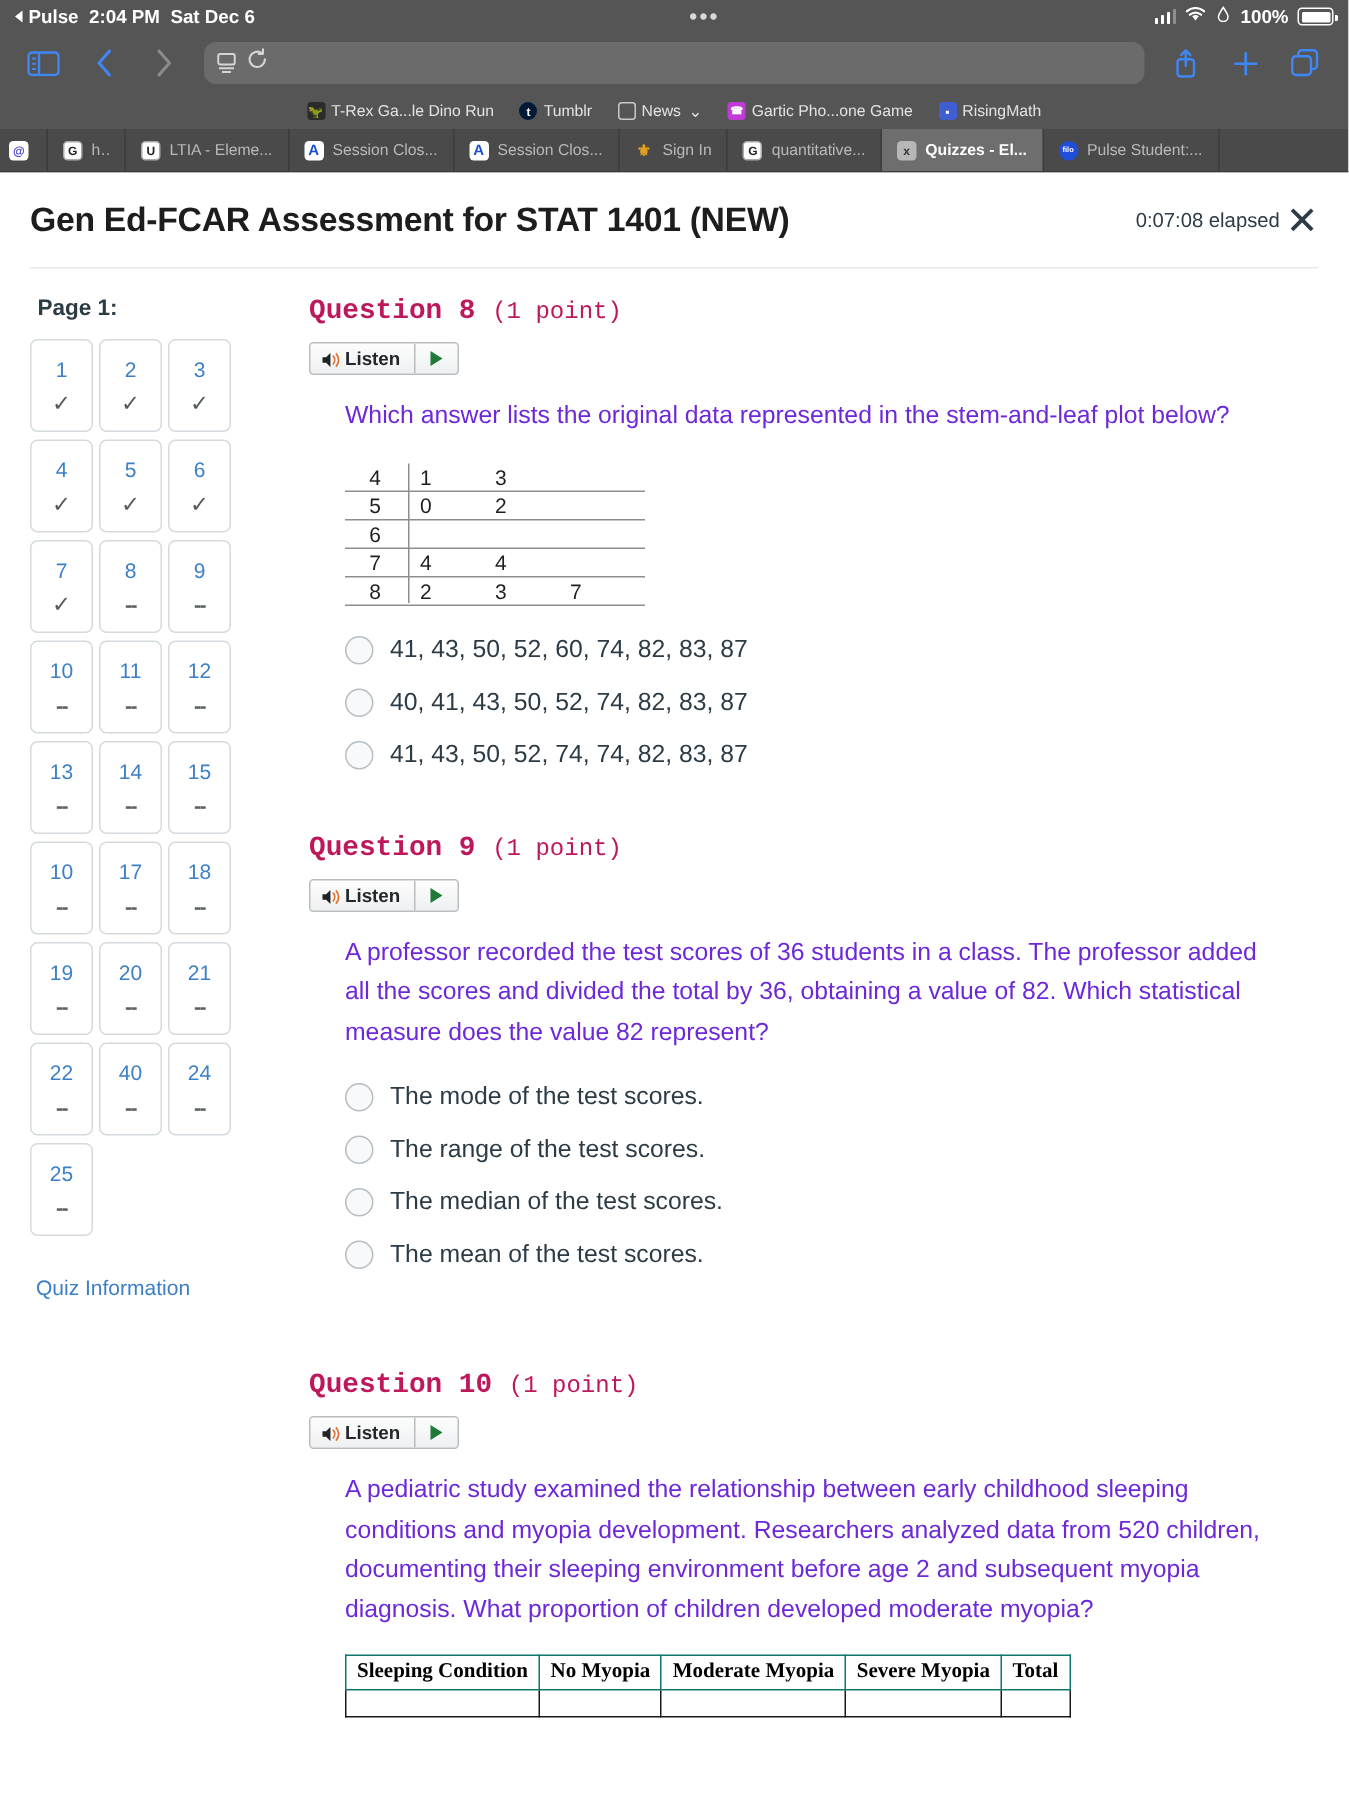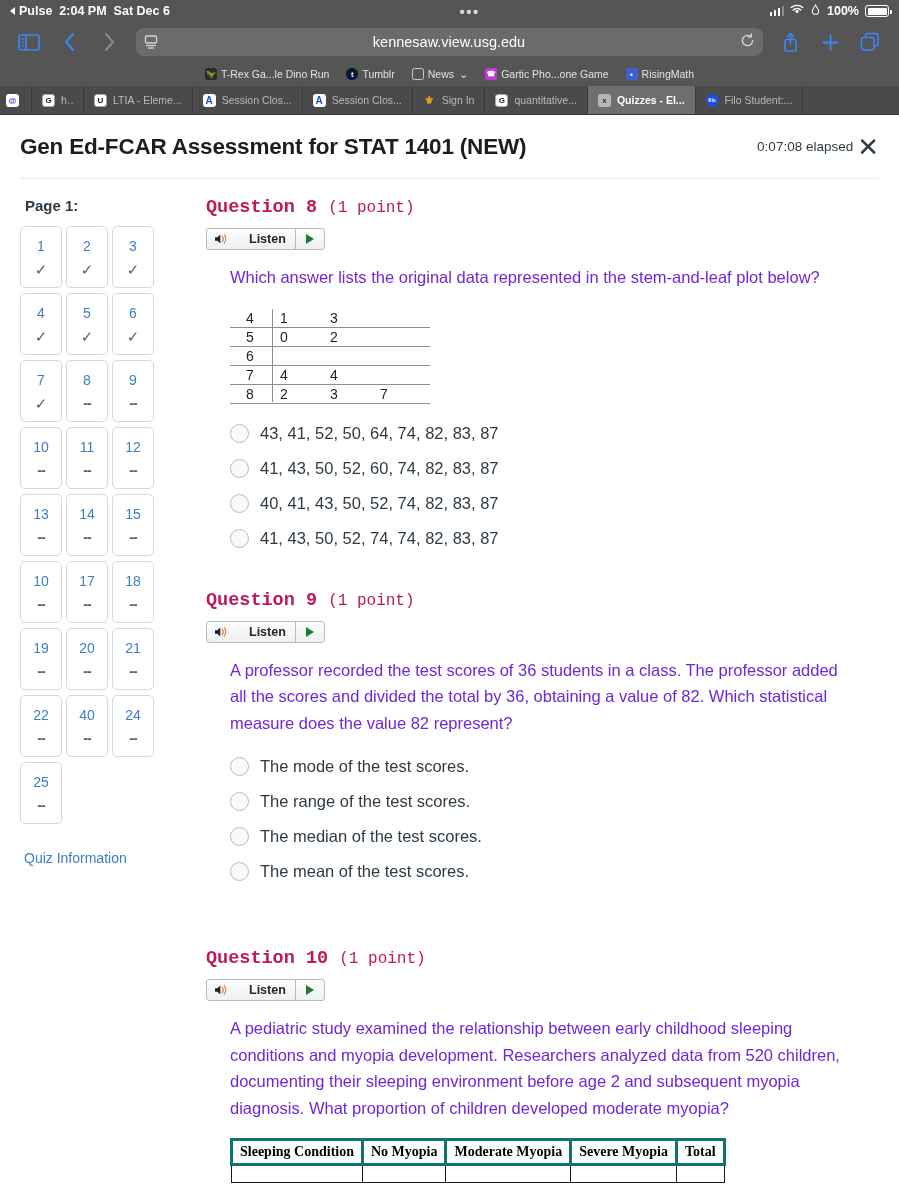--- a/index.html
+++ b/index.html
@@ -135,21 +135,21 @@
   .q-head b { font-weight: 700; }
   .q-head span { font-weight: 400; font-size: 16px; }
 
   .listen-bar {
     display: inline-flex; align-items: stretch;
     border: 1px solid #b9bcbe; border-radius: 3px; overflow: hidden;
     background: linear-gradient(#fdfdfd,#eef0f1);
     margin-bottom: 14px;
   }
   .listen-btn {
-    display: flex; align-items: center; gap: 20px;
+    display: flex; align-items: flex-end; gap: 1px;
     padding: 3px 9px 3px 7px; font-size: 12.5px; font-weight: 700; color: #23272a;
   }
   .spk { display:flex; align-items:center; }
   .play-btn {
     border-left: 1px solid #b9bcbe; padding: 3px 10px; display: flex; align-items: center;
   }
   .play-tri {
     width:0;height:0;border-top:5px solid transparent;border-bottom:5px solid transparent;
     border-left:8px solid #1e7a36;
   }
@@ -175,21 +175,21 @@
   .opt { display: flex; align-items: center; gap: 11px; margin-bottom: 16px; }
   .radio {
     width: 19px; height: 19px; border-radius: 50%;
     border: 1px solid #b5bcc2; background: #f7f9fa; flex: none;
   }
   .opt-label { font-size: 16.5px; color: #2d3b45; }
 
   
   .myo-table { margin: 16px 0 0 24px; border-collapse: collapse; font-family: "Liberation Serif", serif; }
   .myo-table th {
-    border: 3px solid #0f766e; padding: 3px 7px;
+    border: 1px solid #0f766e; padding: 3px 7px;
     font-size: 14px; font-weight: 700; color: #000; white-space: nowrap;
   }
   .myo-table td { border: 1px solid #1a1a1a; height: 18px; }
   .hl { border-bottom: 3px solid #000; padding-bottom: 0px; }
 </style>
 </head>
 <body>
 
 <div class="status-bar">
   <div class="sb-left">
@@ -249,21 +249,20 @@
   </span>
 
   <div class="url-bar">
     <span class="aa-icon">
       <svg width="14" height="14" viewBox="0 0 14 14">
           <rect x="1.5" y="1" width="11" height="7" rx="1.3" fill="none" stroke="#d5d5d5" stroke-width="1.3"></rect>
           <line x1="2" y1="10.5" x2="12" y2="10.5" stroke="#d5d5d5" stroke-width="1.3"></line>
           <line x1="4" y1="13" x2="10" y2="13" stroke="#d5d5d5" stroke-width="1.3"></line>
         </svg>
     </span>
-    <span class="url-text">kennesaw.view.usg.edu</span>
     <span class="reload-icon">
       <svg width="15" height="15" viewBox="0 0 15 15">
           <path d="M12.6 7.5 A5.1 5.1 0 1 1 10.6 3.5" fill="none" stroke="#d5d5d5" stroke-width="1.4" stroke-linecap="round"></path>
           <polyline points="11.3,0.9 11.3,3.9 8.4,3.9" fill="none" stroke="#d5d5d5" stroke-width="1.4" stroke-linecap="round" stroke-linejoin="round"></polyline>
         </svg>
     </span>
   </div>
 
   <span class="tb-icon">
     <svg width="17" height="21" viewBox="0 0 17 21">
@@ -338,21 +337,21 @@
   <div class="tab">
     <span class="tab-ico" style="background:#fff;color:#222;border:1px solid #aaa">G</span>
     <span class="tab-label">quantitative...</span>
   </div>
   <div class="tab active">
     <span class="tab-ico" style="background:#b7b7b7;color:#333">x</span>
     <span class="tab-label">Quizzes - El...</span>
   </div>
   <div class="tab">
     <span class="tab-ico" style="background:#1f4fd8;font-size:5px;border-radius:50%">filo</span>
-    <span class="tab-label">Filo Student:...</span>
+    <span class="tab-label">Pulse Student:...</span>
   </div>
 </div>
 
 <div class="page-head">
   <div class="quiz-title">Gen Ed-FCAR Assessment for STAT 1401 (NEW)</div>
   <div class="elapsed">0:07:08 elapsed</div>
   <div class="close-x">✕</div>
 </div>
 <div class="head-rule"></div>
 
@@ -531,24 +530,20 @@
                 <span class="sl-leaf">3</span>
                 <span class="sl-leaf">7</span>
               </div>
             </div>
           </div>
       </div>
 
       <div class="options" id="q8-options">
           <div class="opt">
             <span class="radio"></span>
-            <span class="opt-label">43, 41, 52, 50, 64, 74, 82, 83, 87</span>
-          </div>
-          <div class="opt">
-            <span class="radio"></span>
             <span class="opt-label">41, 43, 50, 52, 60, 74, 82, 83, 87</span>
           </div>
           <div class="opt">
             <span class="radio"></span>
             <span class="opt-label">40, 41, 43, 50, 52, 74, 82, 83, 87</span>
           </div>
           <div class="opt">
             <span class="radio"></span>
             <span class="opt-label">41, 43, 50, 52, 74, 74, 82, 83, 87</span>
           </div>

